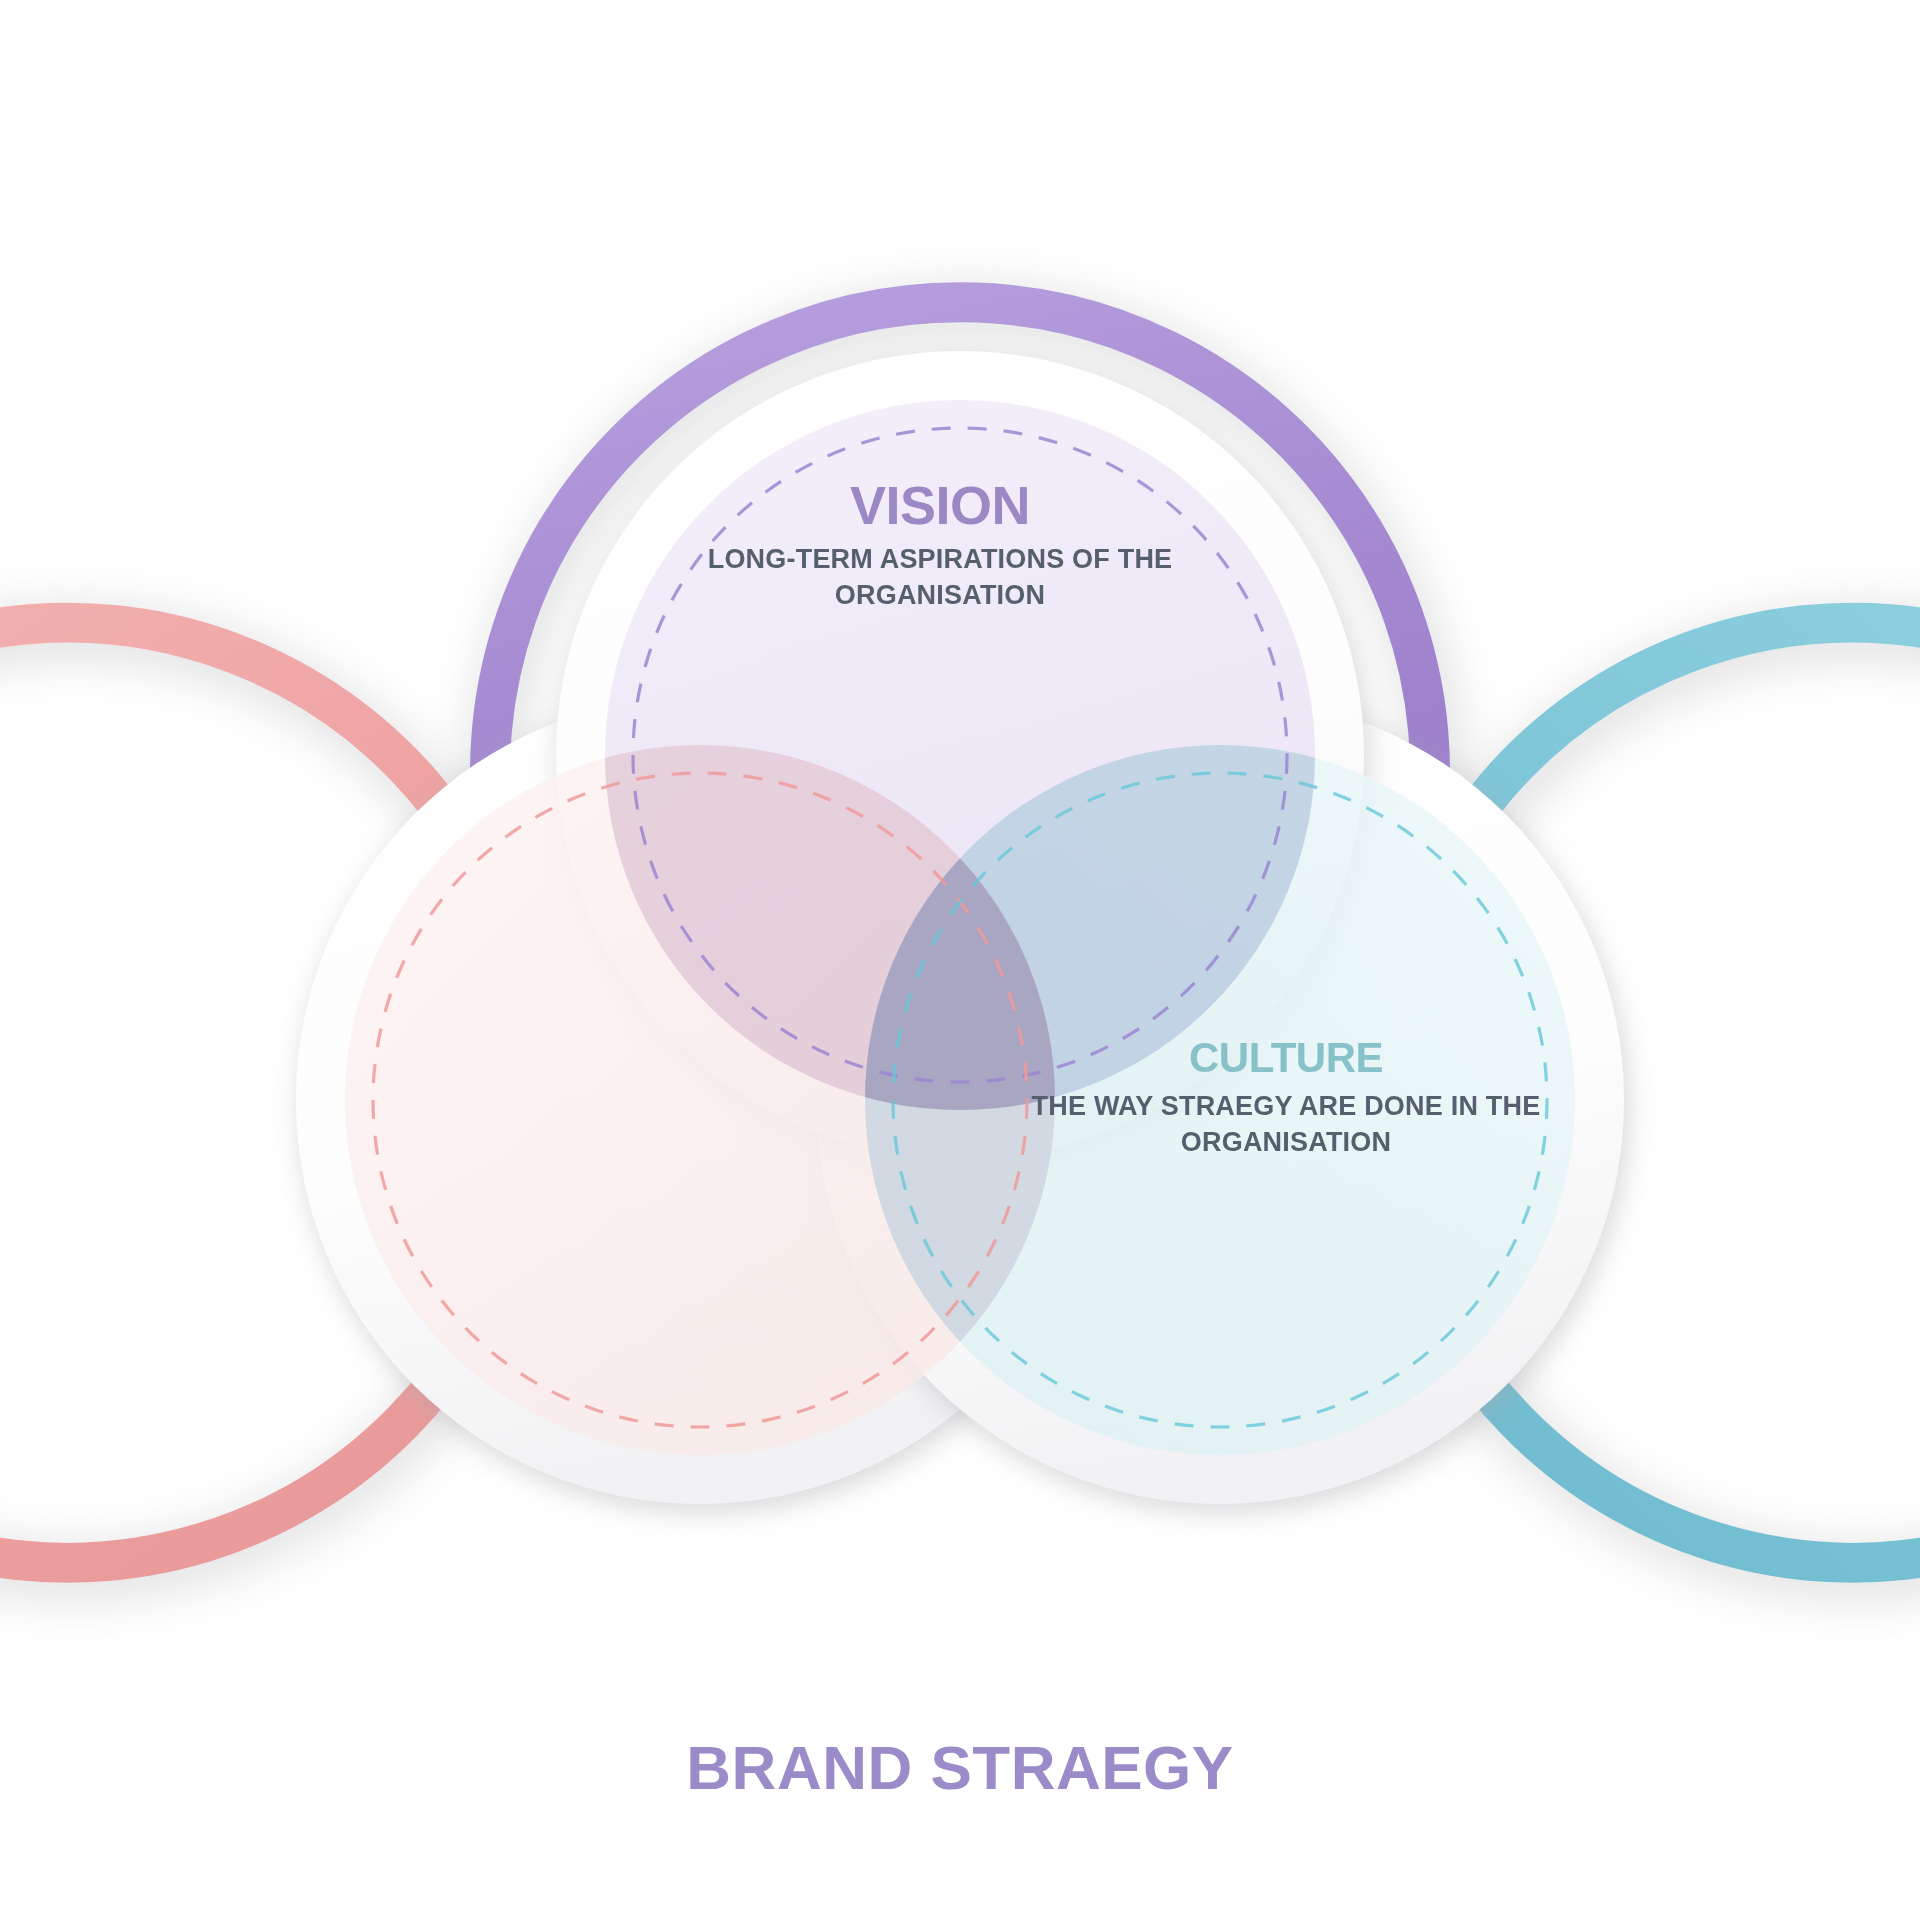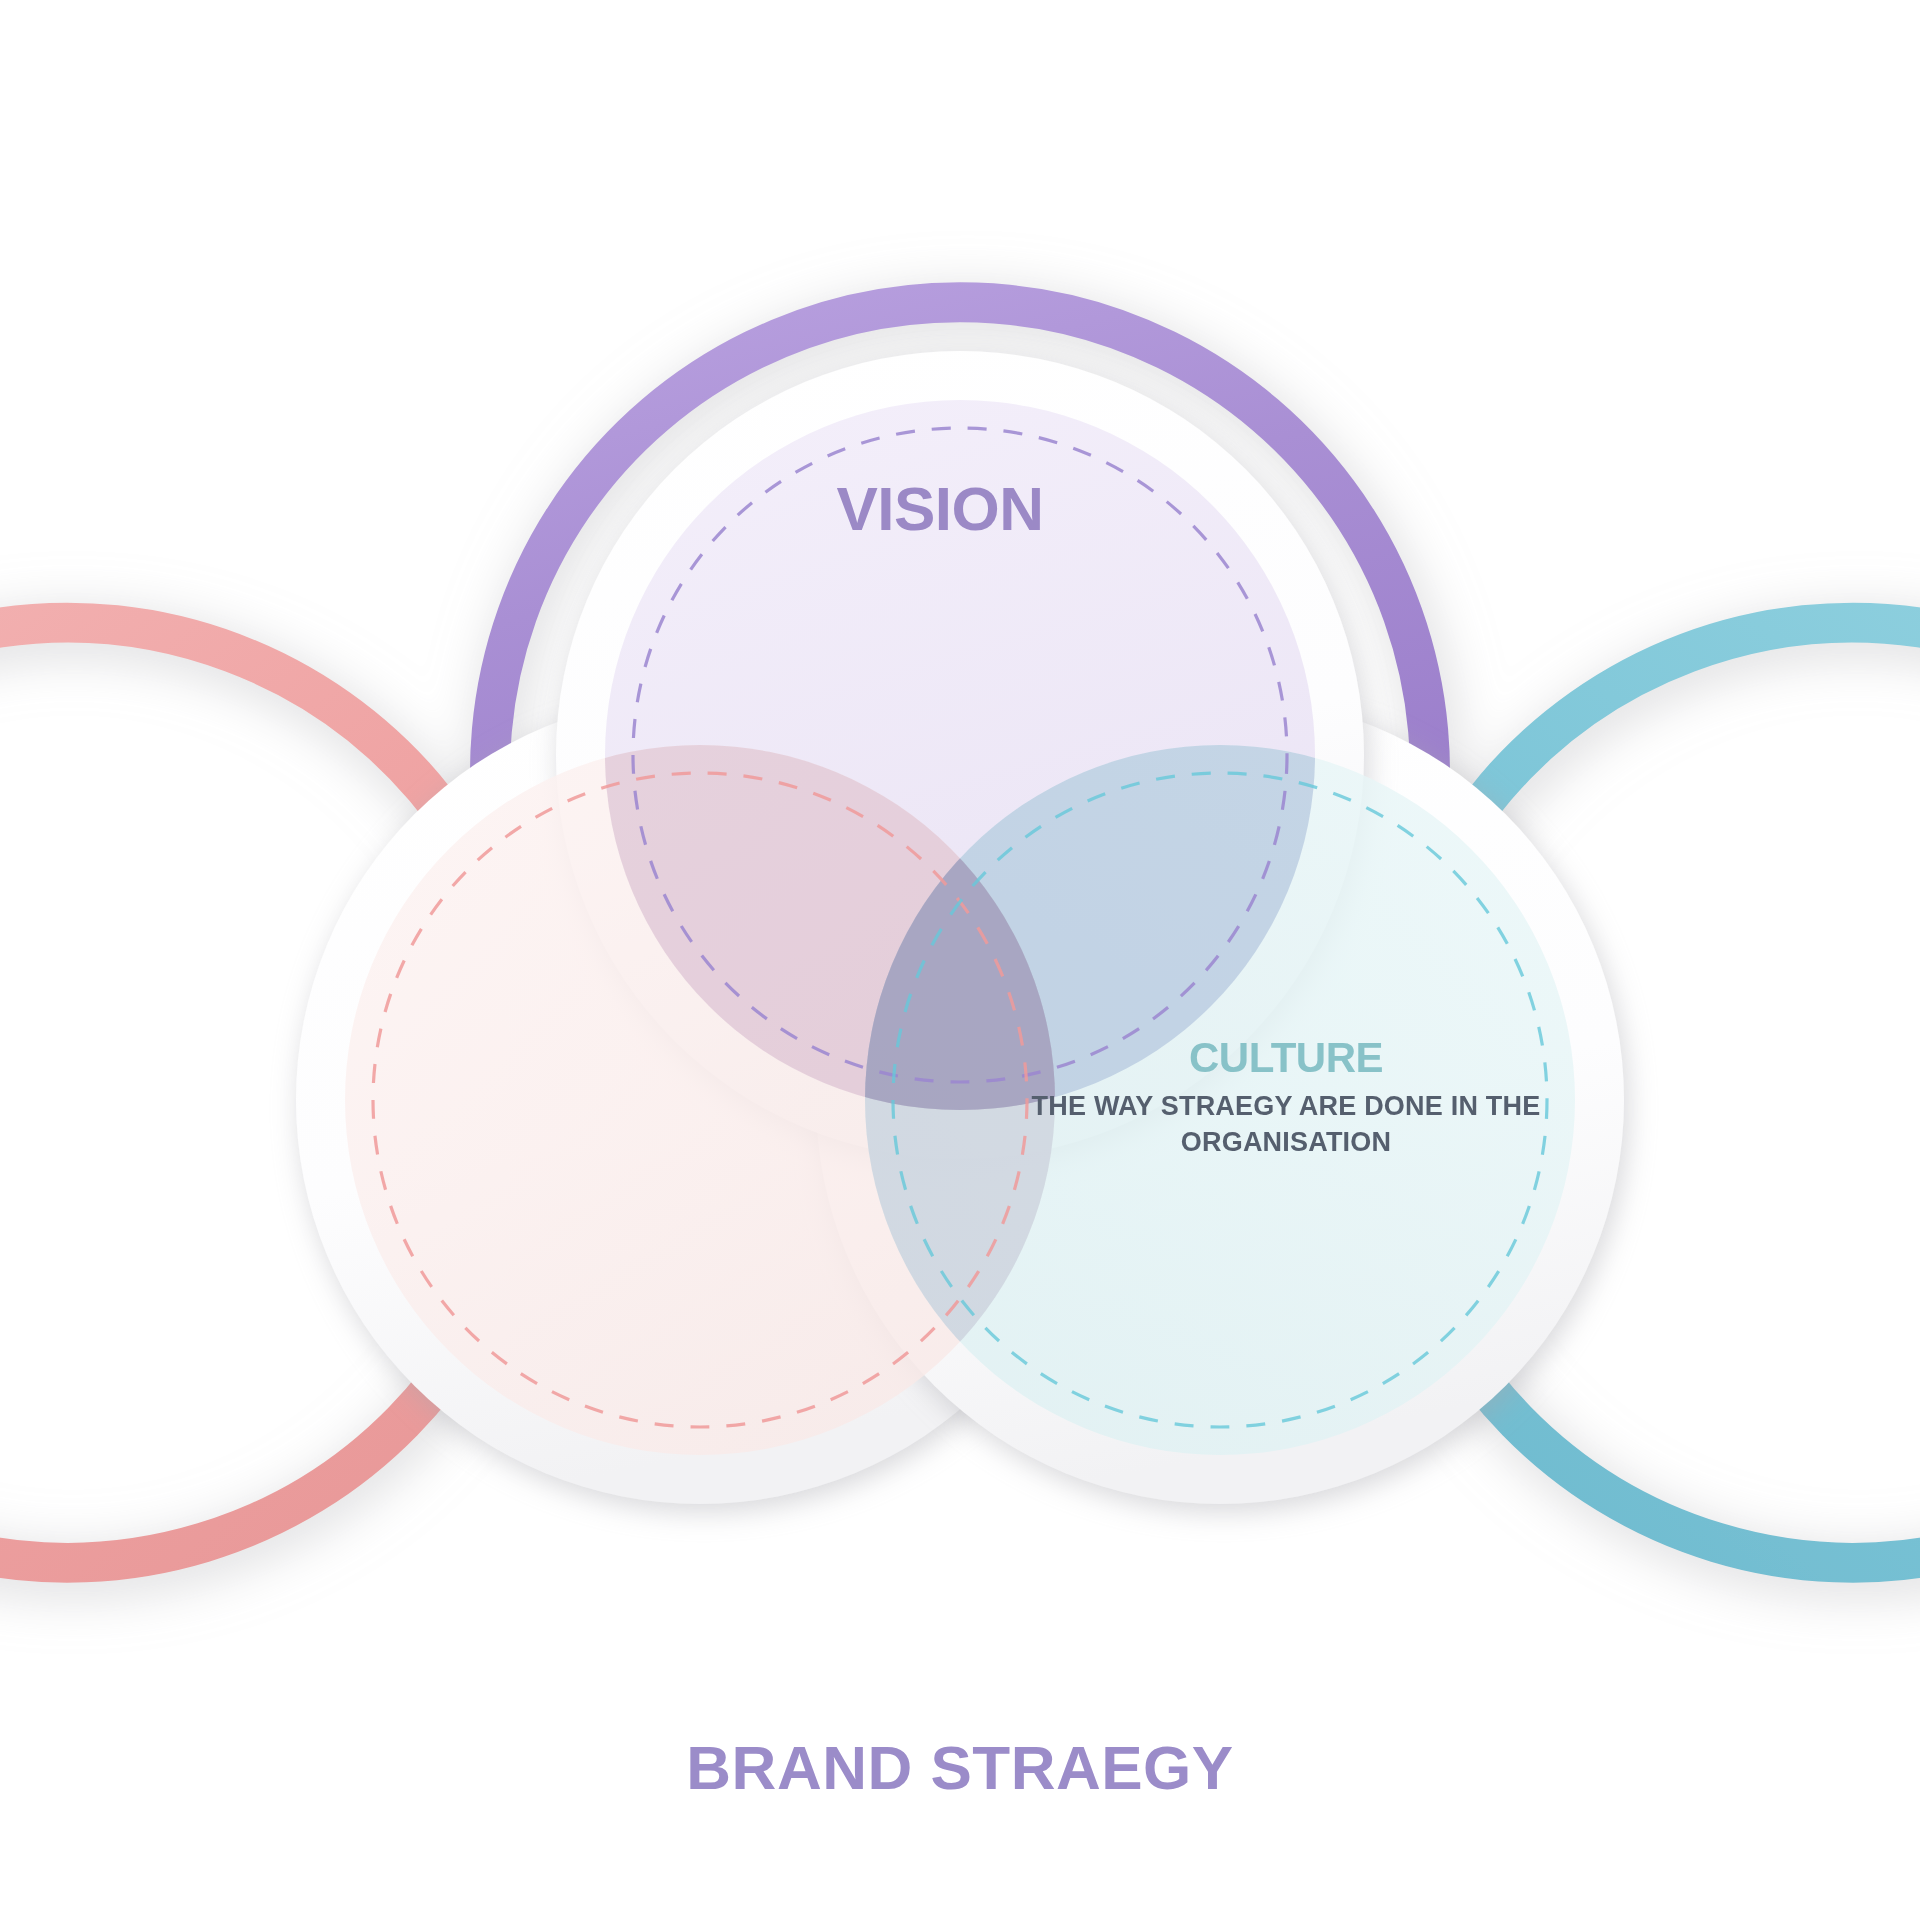--- a/index.html
+++ b/index.html
@@ -44,21 +44,21 @@
     color: #555f6e;
     margin-top: 10px;
   }
   
   #vision-block {
     left: 660px;
     top: 478px;
     width: 560px;
   }
   #vision-block .heading {
-    font-size: 62px;
+    font-size: 54px;
     color: #9b89c6;
   }
   
   #image-block {
     left: 270px;
     top: 1037px;
     width: 560px;
   }
   #image-block .heading {
     font-size: 58px;
@@ -202,20 +202,21 @@
 
     <g fill="none" stroke-width="3.2">
       <circle cx="960" cy="755" r="327" stroke="#9b86d0" stroke-dasharray="19 17" opacity="0.85"></circle>
       <circle cx="700" cy="1100" r="327" stroke="#f09a9a" stroke-dasharray="19 17" opacity="0.85"></circle>
       <circle cx="1220" cy="1100" r="327" stroke="#67c8da" stroke-dasharray="19 17" opacity="0.80"></circle>
     </g>
   </svg>
 
   <div class="lbl" id="vision-block">
     <div class="heading">VISION</div>
+    <div class="desc">LONG-TERM ASPIRATIONS OF THE ORGANISATION</div>
   </div>
 
   <div class="lbl" id="image-block">
   </div>
 
   <div class="lbl" id="culture-block">
     <div class="heading">CULTURE</div>
     <div class="desc">THE WAY STRAEGY ARE DONE IN THE ORGANISATION</div>
   </div>
 

